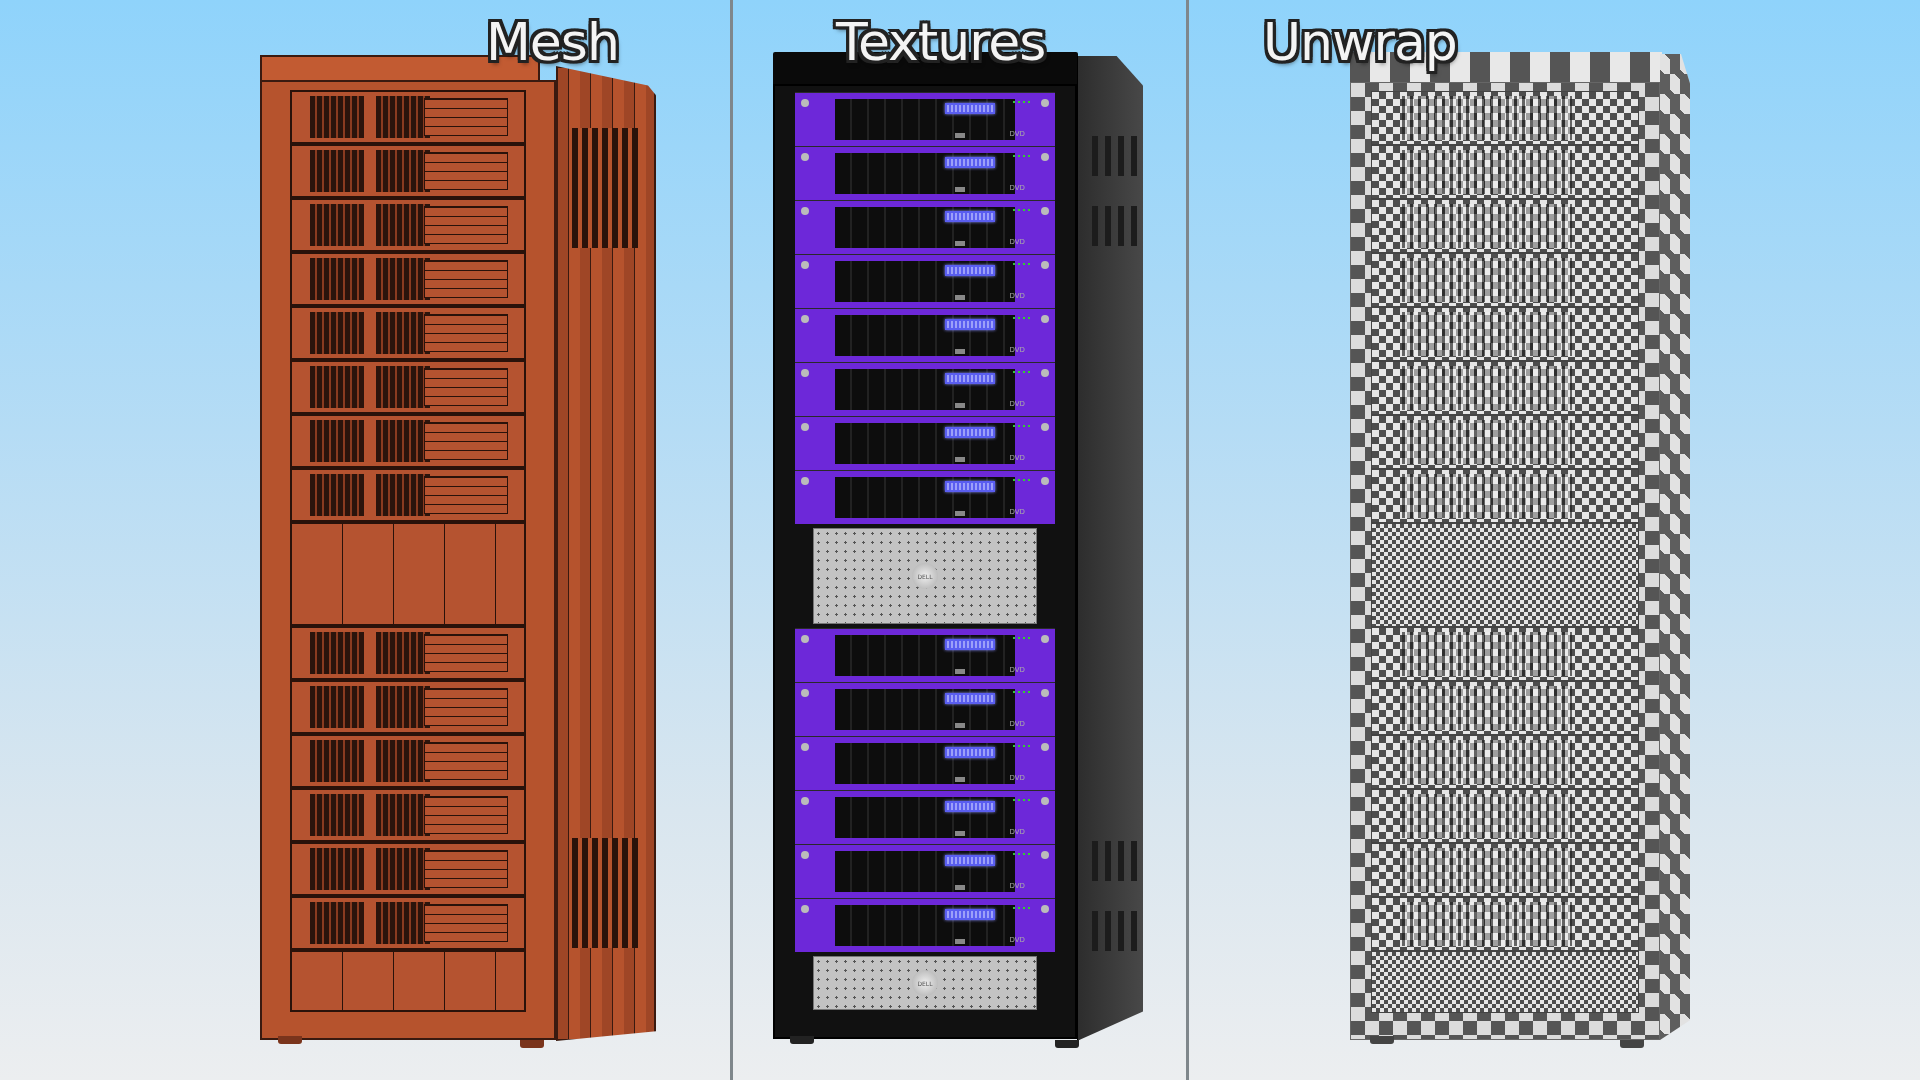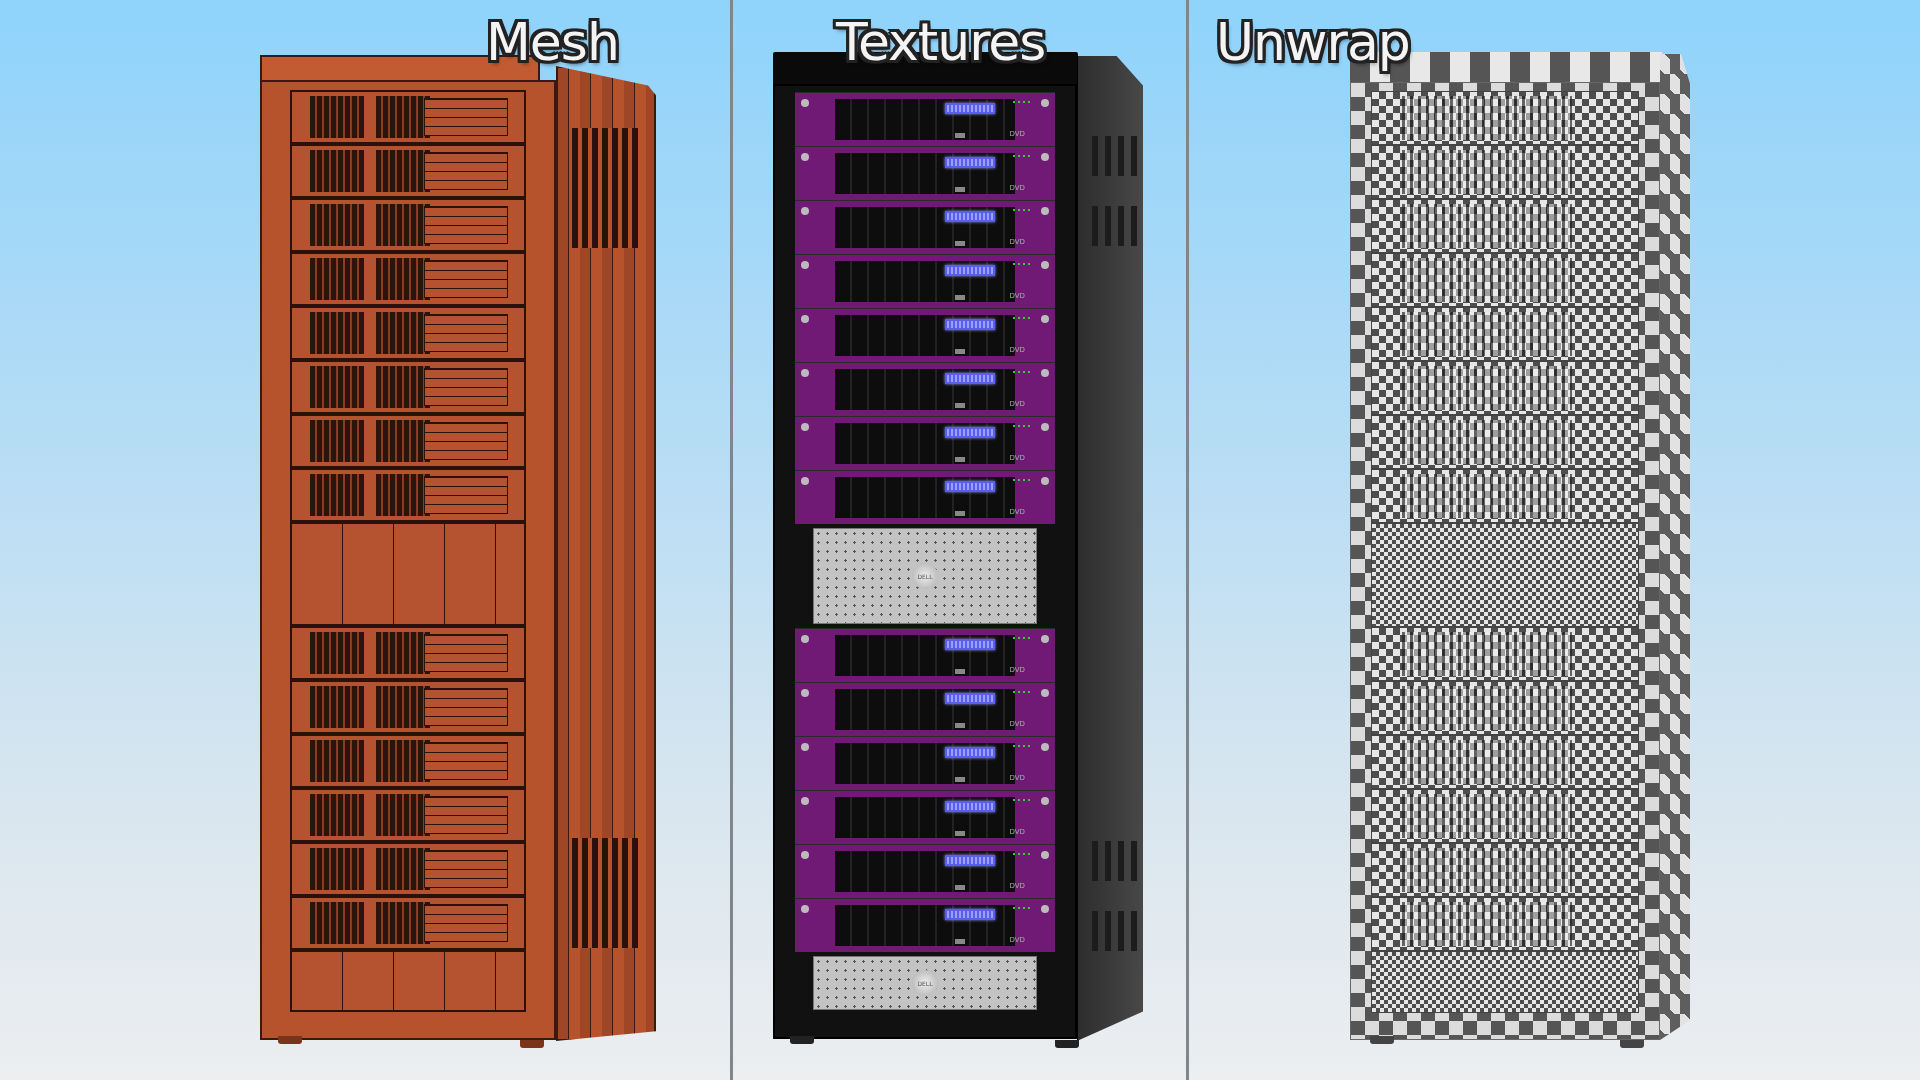--- a/index.html
+++ b/index.html
@@ -23,21 +23,21 @@
     background:repeating-linear-gradient(90deg,#2b140c 0 5px,#8a3b20 5px 7px);}
   .mesh .bays.b2{left:82px;}
   .mesh .drive{position:absolute;top:6px;bottom:6px;right:16px;width:82px;
     background:repeating-linear-gradient(0deg,#b55330 0 8px,#2a120a 8px 9px);border:1px solid #2a120a;}
   .mesh .big{background:repeating-linear-gradient(90deg,#b55330 0 50px,#2a120a 50px 51px);}
   .mesh .grill{position:absolute;background:repeating-linear-gradient(90deg,#2a120a 0 6px,#b6532d 6px 10px);}
   
   .tex .front{background:#111;border:2px solid #000;}
   .tex .side{background:linear-gradient(to right,#2d2d2d,#484848);border-left:1px solid #000;}
   .tex .top{background:#0a0a0a;}
-  .tex .unit{position:absolute;left:20px;right:20px;background:#701a75;border-top:1px solid #2a2a2a;box-sizing:border-box;}
+  .tex .unit{position:absolute;left:20px;right:20px;background:#6d28d9;border-top:1px solid #2a2a2a;box-sizing:border-box;}
   .tex .bays{position:absolute;top:6px;bottom:6px;left:40px;width:180px;
     background:repeating-linear-gradient(90deg,#0d0d0d 0 15px,#222 15px 17px);}
   .tex .lcd{position:absolute;top:10px;right:60px;width:50px;height:11px;background:#5a5ef0;
     box-shadow:0 0 3px #8a8eff;}
   .tex .lcd::after{content:"";position:absolute;inset:2px;background:repeating-linear-gradient(90deg,#c9ccff 0 2px,transparent 2px 4px);opacity:.6;}
   .tex .leds{position:absolute;top:8px;right:22px;width:20px;height:2px;
     background:repeating-linear-gradient(90deg,#3c3 0 2px,transparent 2px 5px);}
   .tex .knob{position:absolute;top:6px;left:6px;width:8px;height:8px;border-radius:50%;background:#bbb;}
   .tex .knob.r{left:auto;right:6px;}
   .tex .dvd{position:absolute;bottom:8px;right:30px;font-size:7px;color:#aaa;}
@@ -66,21 +66,21 @@
   .foot{position:absolute;height:8px;width:24px;background:#222;border-radius:0 0 3px 3px;}
 </style>
 </head>
 <body>
 
 <div class="divider" style="left:730px"></div>
 <div class="divider" style="left:1186px"></div>
 
 <div class="label" style="left:486px">Mesh</div>
 <div class="label" style="left:836px">Textures</div>
-<div class="label" style="left:1216px">Unwrap</div>
+<div class="label" style="left:1263px">Unwrap</div>
 
 <div class="rack mesh" style="left:0;top:0;">
   <div class="top" style="left:260px;top:55px;width:280px;height:32px;"></div>
   <div class="side" style="left:556px;top:66px;width:100px;height:975px;clip-path:polygon(0 0,92% 2%,100% 3%,100% 99%,0 100%);">
     <div class="grill" style="left:14px;top:60px;width:70px;height:120px;"></div>
     <div class="grill" style="left:14px;top:770px;width:70px;height:110px;"></div>
   </div>
   <div class="front" id="meshFront" style="left:260px;top:80px;width:296px;height:960px;">
       <div class="unit" style="top: 8px; height: 54px;">
         <div class="bays" style="width: 54px;"></div>

